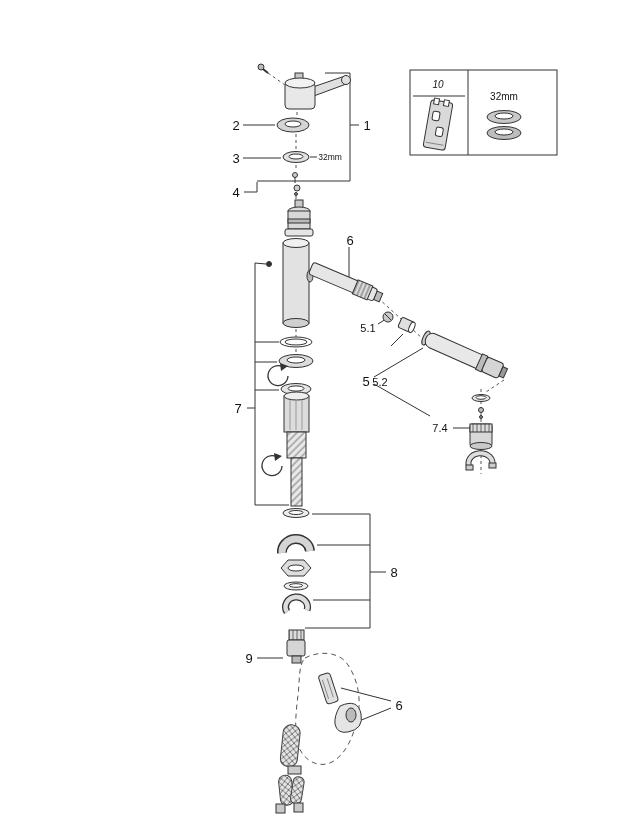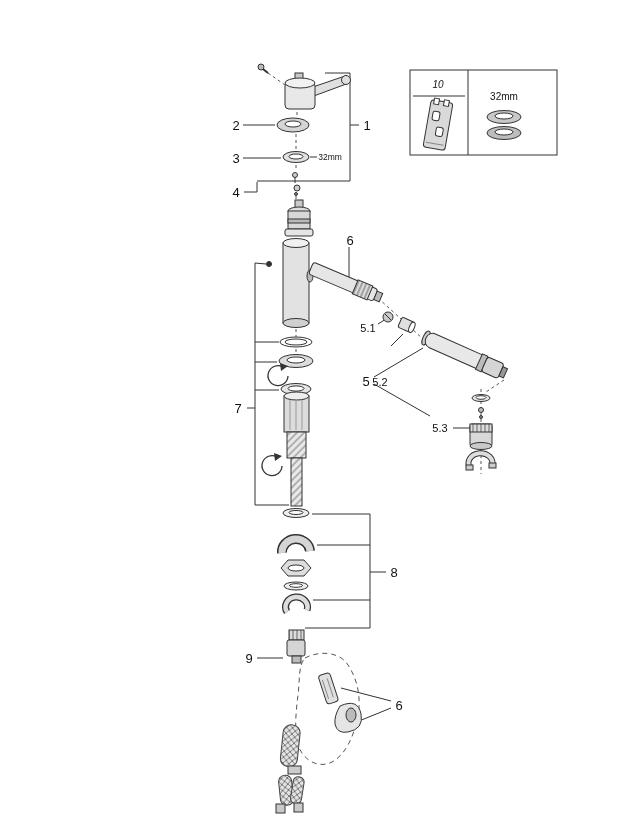--- a/index.html
+++ b/index.html
@@ -238,21 +238,21 @@
 </svg>
 
 <div class="callout" style="left:367px;top:125px;">1</div>
 <div class="callout" style="left:236px;top:125px;">2</div>
 <div class="callout" style="left:236px;top:158px;">3</div>
 <div class="callout" style="left:236px;top:192px;">4</div>
 <div class="callout" style="left:350px;top:240px;">6</div>
 <div class="callout small" style="left:368px;top:328px;">5.1</div>
 <div class="callout small" style="left:380px;top:350px;margin-top:32px;">5.2</div>
 <div class="callout" style="left:366px;top:381px;">5</div>
-<div class="callout small" style="left:440px;top:428px;">5.3</div>
+<div class="callout small" style="left:440px;top:428px;">7.4</div>
 <div class="callout" style="left:238px;top:408px;">7</div>
 <div class="callout" style="left:394px;top:572px;">8</div>
 <div class="callout" style="left:249px;top:658px;">9</div>
 <div class="callout" style="left:399px;top:705px;">6</div>
 
 <div class="callout tiny" style="left:330px;top:157px;">32mm</div>
 
 <div class="callout box-num" style="left:438px;top:85px;">10</div>
 <div class="callout box-size" style="left:504px;top:97px;">32mm</div>
 

